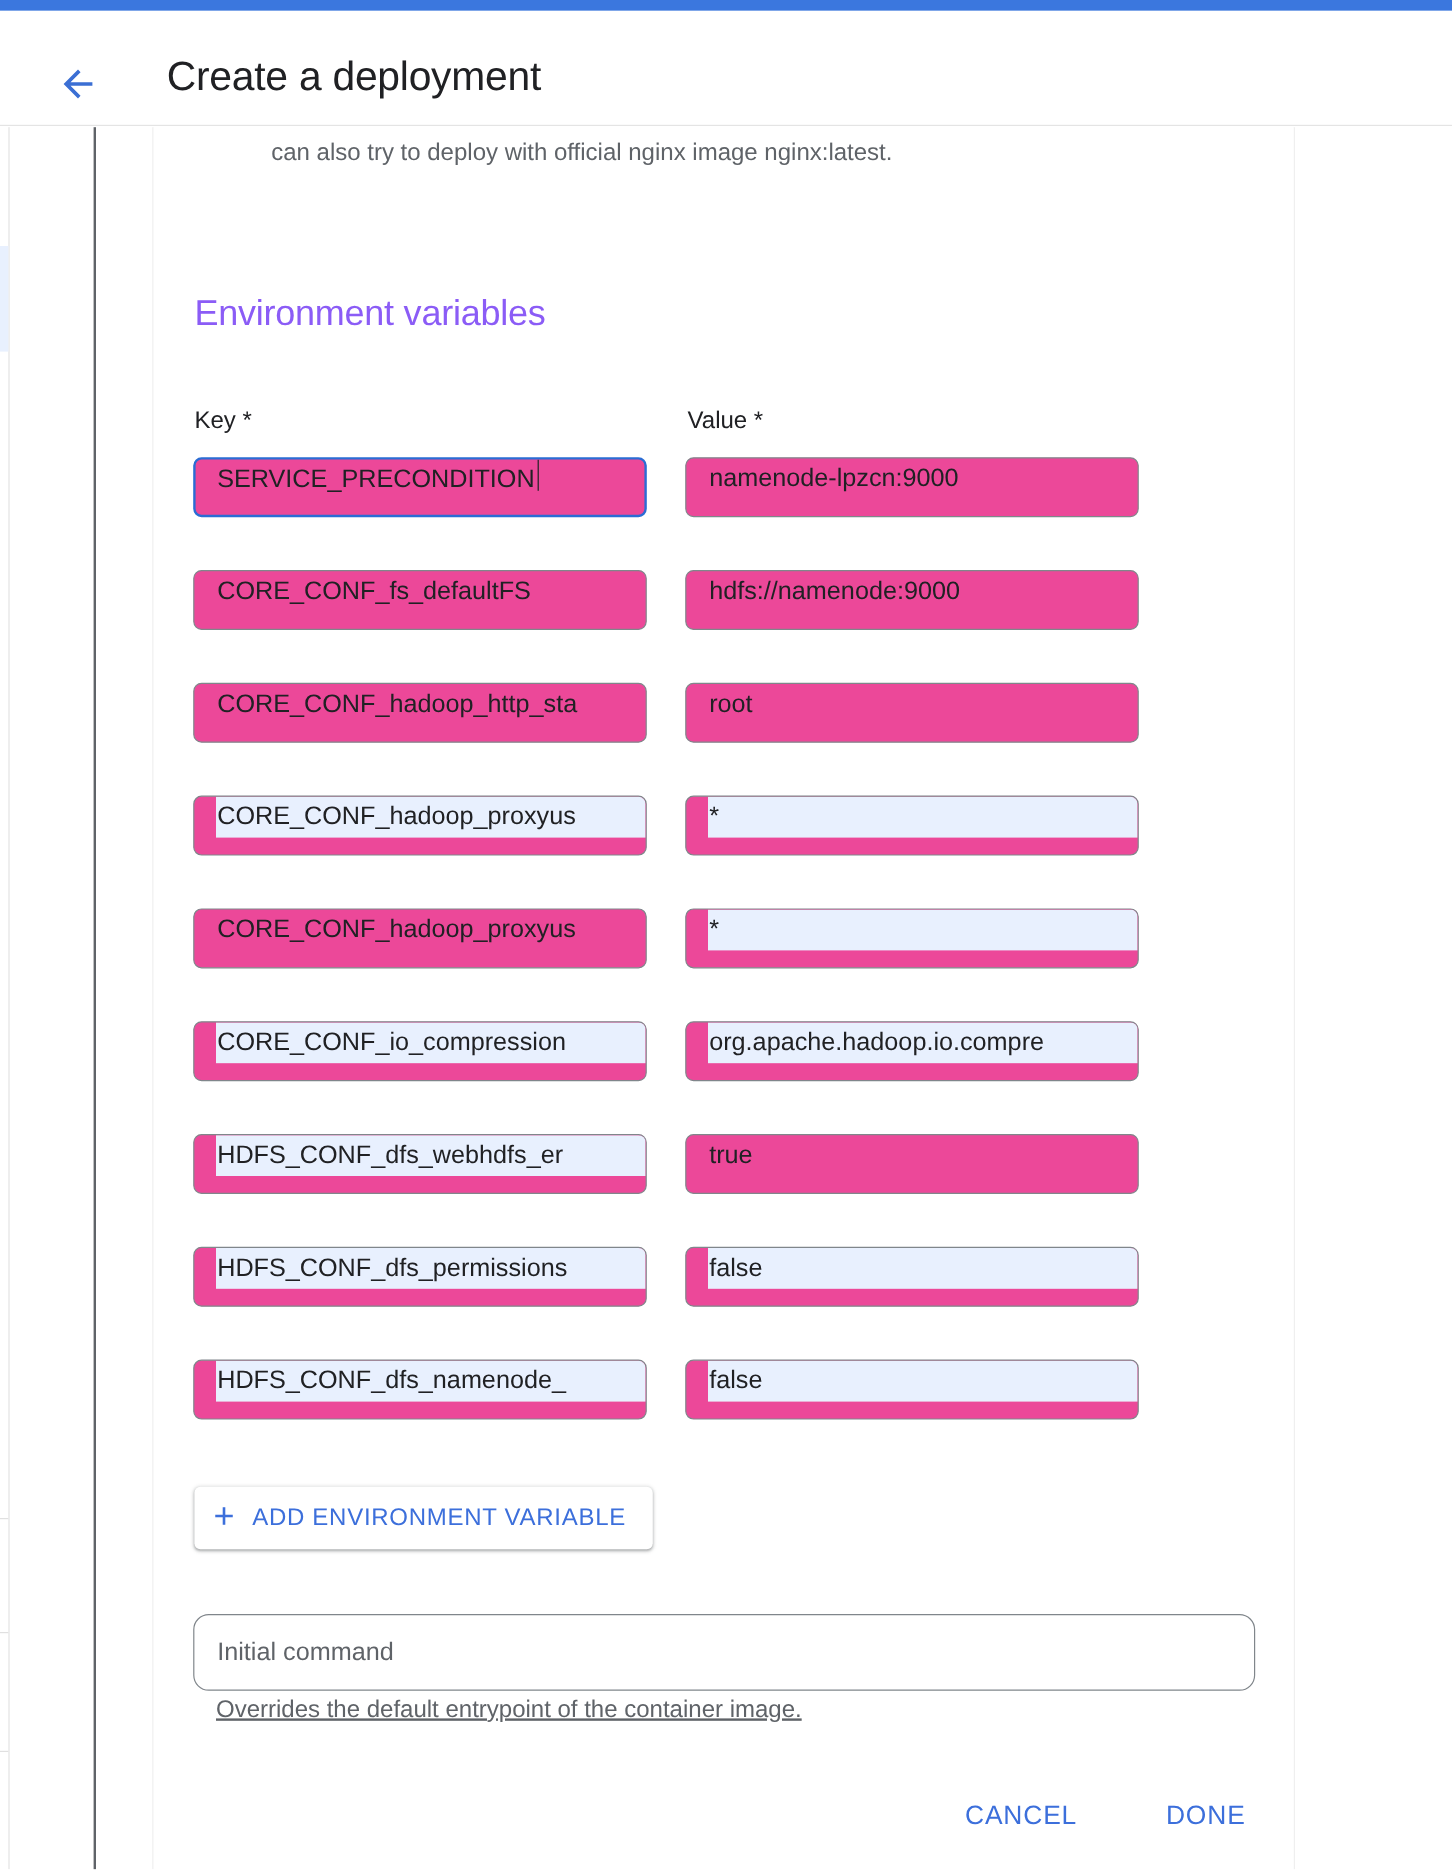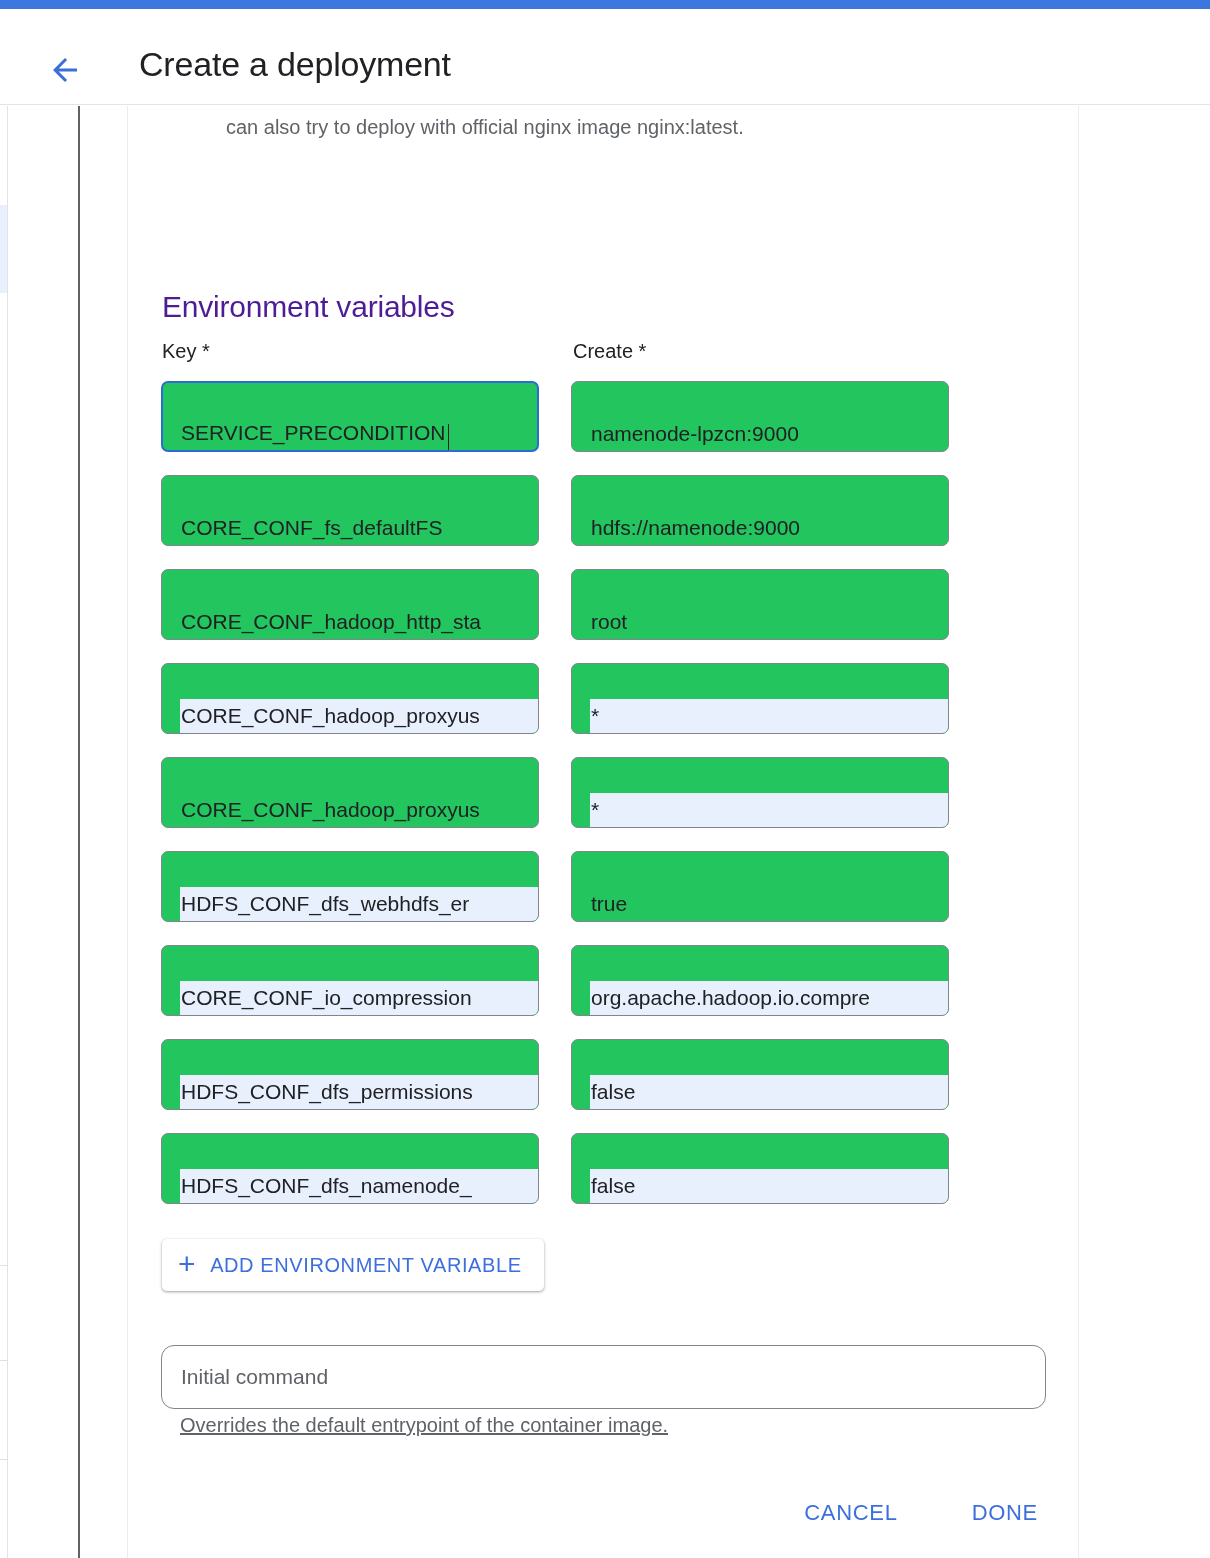--- a/index.html
+++ b/index.html
@@ -101,49 +101,48 @@
     font-size: 20px;
     color: #5f6368;
     line-height: 30px;
   }
 
   .section-title {
     position: absolute;
     left: 34px; top: 139px;
     font-size: 30px;
     font-weight: 400;
-    color: #4c1d95;
+    color: #8b5cf6;
     letter-spacing: -0.2px;
-    margin-top: 45px;
   }
 
   .col-head {
     position: absolute;
     top: 234px;
     font-size: 20px;
     font-weight: 400;
     color: #202124;
   }
   .col-head.key   { left: 34px; }
   .col-head.value { left: 445px; }
 
   
   .rows { position: absolute; left: 0; top: 275px; width: 950px; }
   .row {
     position: relative;
     height: 94px;
   }
   .field {
     position: absolute;
-    height: 71px;
+    height: 50px;
     border: 1px solid #80868b;
     border-radius: 7px;
-    background: #22c55e;
+    background: #ec4899;
     display: flex;
-    align-items: flex-end;
+    align-items: flex-start;
     overflow: hidden;
     padding: 0 0 0 18px;
     cursor: text;
   }
   .field.key   { left: 33px;  width: 378px; }
   .field.value { left: 443px; width: 378px; }
   .field.focused {
     border: 2px solid #2b6cd4;
     padding-left: 17px;
   }
@@ -274,21 +273,21 @@
     <div class="dlg-title">Create a deployment</div>
   </div>
 
   <div class="dlg-body">
 
     <div class="intro-text">can also try to deploy with official nginx image nginx:latest.</div>
 
     <div class="section-title">Environment variables</div>
 
     <div class="col-head key">Key *</div>
-    <div class="col-head value">Create *</div>
+    <div class="col-head value">Value *</div>
 
     <div class="rows" id="rows-container">
         <div class="row">
           <div class="field key focused">
             <span class="txt">SERVICE_PRECONDITION</span>
             <span class="caret"></span>
           </div>
           <div class="field value">
             <span class="txt">namenode-lpzcn:9000</span>
           </div>
@@ -320,32 +319,32 @@
         <div class="row">
           <div class="field key">
             <span class="txt">CORE_CONF_hadoop_proxyus</span>
           </div>
           <div class="field value">
             <span class="txt autofill">*</span>
           </div>
         </div>
         <div class="row">
           <div class="field key">
+            <span class="txt autofill">CORE_CONF_io_compression</span>
+          </div>
+          <div class="field value">
+            <span class="txt autofill">org.apache.hadoop.io.compre</span>
+          </div>
+        </div>
+        <div class="row">
+          <div class="field key">
             <span class="txt autofill">HDFS_CONF_dfs_webhdfs_er</span>
           </div>
           <div class="field value">
             <span class="txt">true</span>
-          </div>
-        </div>
-        <div class="row">
-          <div class="field key">
-            <span class="txt autofill">CORE_CONF_io_compression</span>
-          </div>
-          <div class="field value">
-            <span class="txt autofill">org.apache.hadoop.io.compre</span>
           </div>
         </div>
         <div class="row">
           <div class="field key">
             <span class="txt autofill">HDFS_CONF_dfs_permissions</span>
           </div>
           <div class="field value">
             <span class="txt autofill">false</span>
           </div>
         </div>

